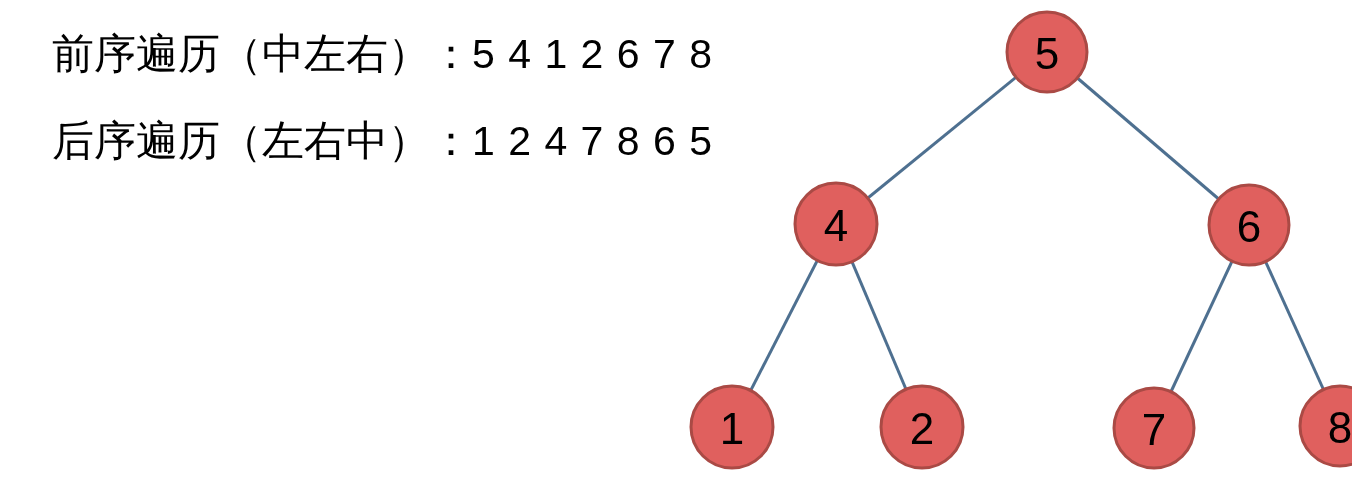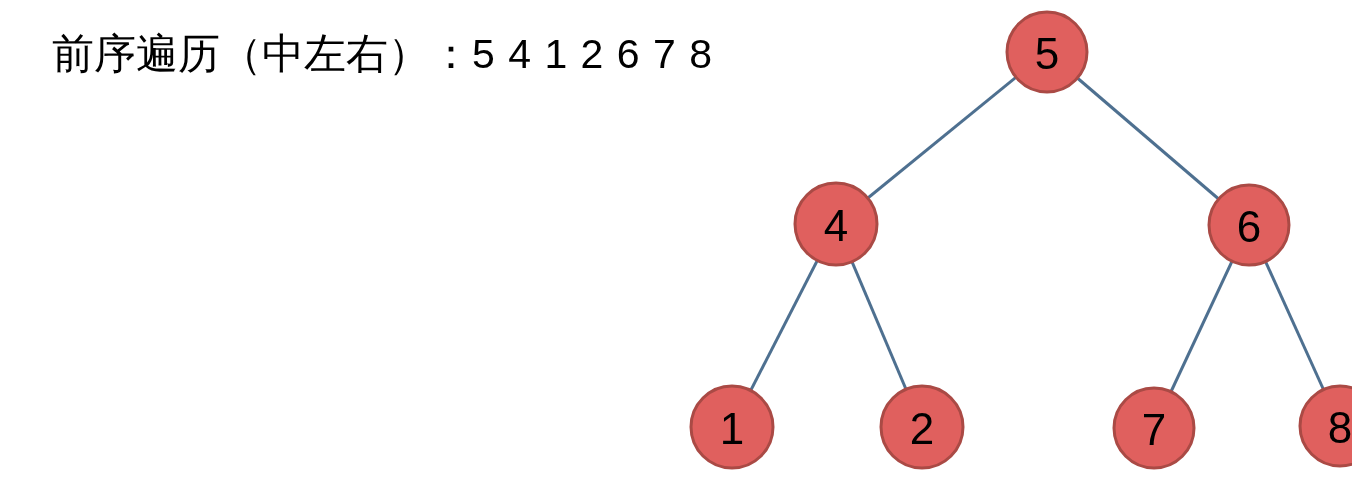--- a/index.html
+++ b/index.html
@@ -49,20 +49,23 @@
 </style>
 </head>
 <body>
 
 <div class="stage">
 
   <div class="traversals">
     <div class="trow">
       <span class="tlabel">前序遍历（中左右）：</span><span class="tseq">5 4 1 2 6 7 8</span>
     </div>
+    <div class="trow">
+      <span class="tlabel">后序遍历（左右中）：</span><span class="tseq">1 2 4 7 8 6 5</span>
+    </div>
   </div>
 
   <svg id="tree-svg" width="1352" height="490" viewBox="0 0 1352 490" xmlns="http://www.w3.org/2000/svg">
       <line x1="1003" y1="52" x2="792" y2="224" stroke="#4e7090" stroke-width="3"></line>
       <line x1="1003" y1="52" x2="1205" y2="225" stroke="#4e7090" stroke-width="3"></line>
       <line x1="792" y1="224" x2="688" y2="427" stroke="#4e7090" stroke-width="3"></line>
       <line x1="792" y1="224" x2="878" y2="427" stroke="#4e7090" stroke-width="3"></line>
       <line x1="1205" y1="225" x2="1110" y2="428" stroke="#4e7090" stroke-width="3"></line>
       <line x1="1205" y1="225" x2="1296" y2="426" stroke="#4e7090" stroke-width="3"></line>
       <g>

